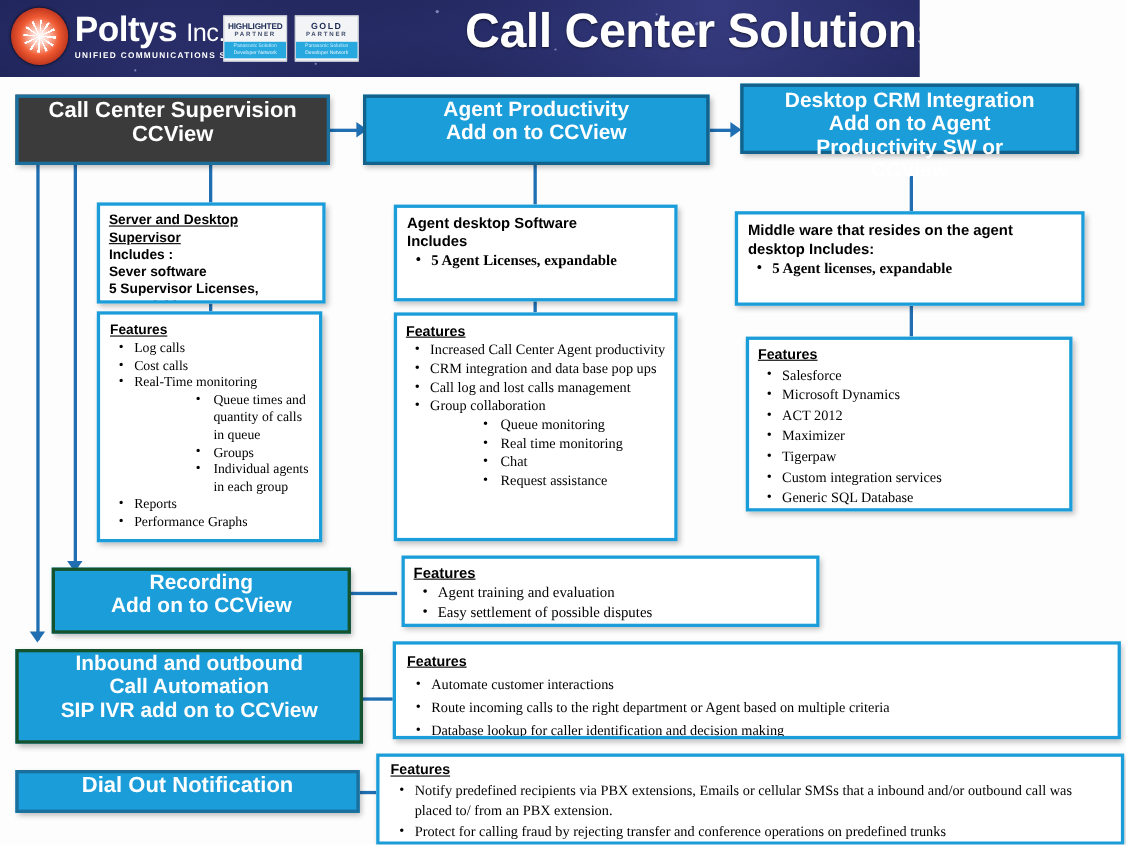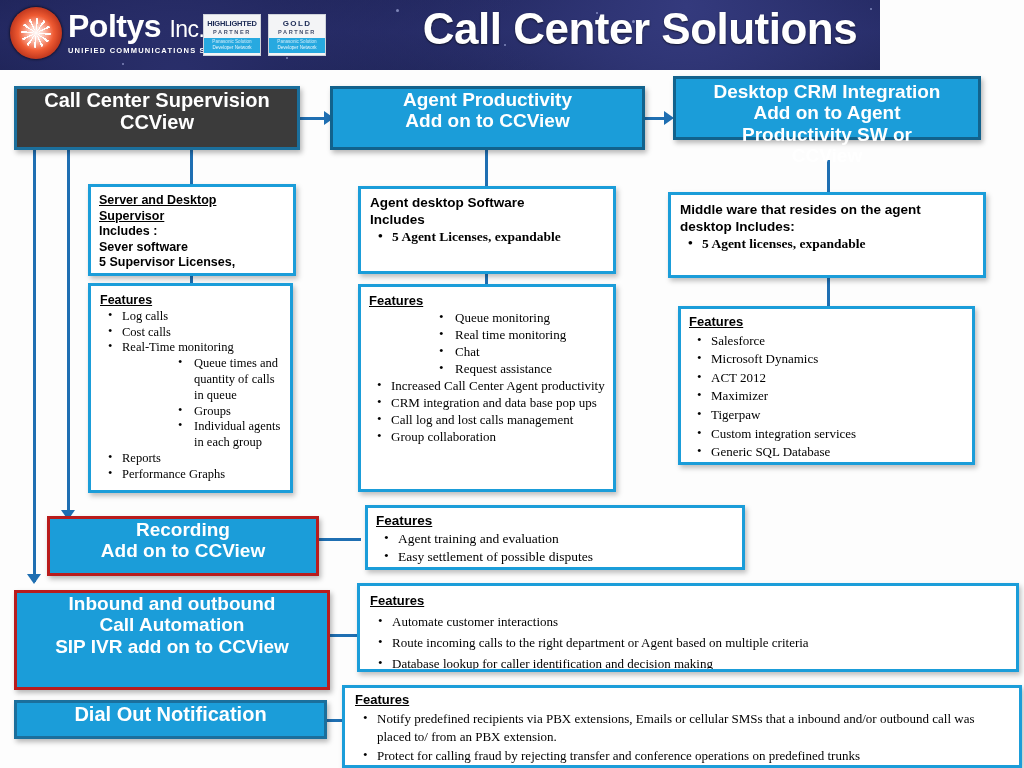--- a/index.html
+++ b/index.html
@@ -12,21 +12,20 @@
   #stage{position:relative;width:1024px;height:768px;overflow:hidden;background:#fdfdfd;}
 
   
   .header{
     position:absolute;left:0;top:0;width:836px;height:70px;
     background:
       radial-gradient(circle at 20% 120%, #2a2f6b 0%, rgba(42,47,107,0) 55%),
       radial-gradient(circle at 78% 10%, #343a7d 0%, rgba(52,58,125,0) 60%),
       linear-gradient(180deg,#171c4d 0%, #1d2258 45%, #141a46 100%);
     overflow:hidden;
-    padding-left:44px;
   }
   .star{position:absolute;background:#c9d2ff;border-radius:50%;opacity:.55;}
   .logo-wrap{position:absolute;left:10px;top:7px;display:flex;align-items:center;}
   .logo-mark{
     width:52px;height:52px;border-radius:50%;
     background:radial-gradient(circle at 50% 50%, #ffffff 0%, #ffd9cf 16%, #ef5a32 48%, #b8311a 75%, #e8e8ea 78%, #9aa0ad 100%);
     position:relative;box-shadow:0 0 3px #000;
     flex:0 0 auto;
   }
   .logo-mark:before{
@@ -76,21 +75,21 @@
   .box{position:absolute;box-sizing:border-box;}
 
   .proc{
     background:#1b9dd9;border:3px solid #12628c;
     color:#ffffff;font-weight:bold;text-align:center;
     display:flex;align-items:flex-start;justify-content:center;
     box-shadow:2px 3px 5px rgba(0,0,0,.28);
     line-height:1.12;
   }
   .proc.dark{background:#3b3b3b;border-color:#1b6f9c;}
-  .proc.blackborder{border:3px solid #b91c1c;}
+  .proc.blackborder{border:3px solid #14532d;}
   .proc .txt{width:100%;padding:0 6px;box-sizing:border-box;}
 
   .info{
     background:#ffffff;border:3px solid #1b9dd9;
     color:#000000;box-shadow:2px 3px 5px rgba(0,0,0,.25);
     overflow:hidden;
   }
   .info .pad{padding:7px 9px 6px 9px;}
   .hdr{font-weight:bold;text-decoration:underline;}
   .b{font-weight:bold;}
@@ -255,31 +254,31 @@
       <div class="b">Includes</div>
       <ul class="li b">
         <li>5 Agent Licenses, expandable</li>
       </ul>
     </div>
   </div>
 
   <div class="box info" style="left:358px;top:284px;width:258px;height:208px;font-size:13px;line-height:17px;">
     <div class="pad" style="padding:5px 8px;">
       <div class="hdr">Features</div>
+      <ul class="li">
+        <li>Increased Call Center Agent productivity</li>
+        <li>CRM integration and data base pop ups</li>
+        <li>Call log and lost calls management</li>
+        <li>Group collaboration</li>
+      </ul>
       <ul class="li sub" style="margin-left:58px;">
         <li>Queue monitoring</li>
         <li>Real time monitoring</li>
         <li>Chat</li>
         <li>Request assistance</li>
-      </ul>
-      <ul class="li">
-        <li>Increased Call Center Agent productivity</li>
-        <li>CRM integration and data base pop ups</li>
-        <li>Call log and lost calls management</li>
-        <li>Group collaboration</li>
       </ul>
     </div>
   </div>
 
   <div class="box info" style="left:668px;top:192px;width:318px;height:86px;font-size:13.5px;line-height:17px;">
     <div class="pad" style="padding:6px 9px;">
       <div class="b">Middle ware that resides on the agent</div>
       <div class="b">desktop  Includes:</div>
       <ul class="li b">
         <li>5 Agent licenses, expandable</li>
@@ -302,21 +301,21 @@
     </div>
   </div>
 
   <div class="box proc blackborder" style="left:47px;top:516px;width:272px;height:60px;font-size:19px;">
     <div class="txt">
       <div>Recording</div>
       <div>Add on to CCView</div>
     </div>
   </div>
 
-  <div class="box proc blackborder" style="left:14px;top:590px;width:316px;height:100px;font-size:19px;">
+  <div class="box proc blackborder" style="left:14px;top:590px;width:316px;height:86px;font-size:19px;">
     <div class="txt">
       <div>Inbound and outbound</div>
       <div>Call Automation</div>
       <div>SIP IVR add on to CCView</div>
     </div>
   </div>
 
   <div class="box proc" style="left:14px;top:700px;width:313px;height:39px;font-size:20px;border-color:#1b6f9c;">
     <div class="txt">
       <div>Dial Out Notification</div>

